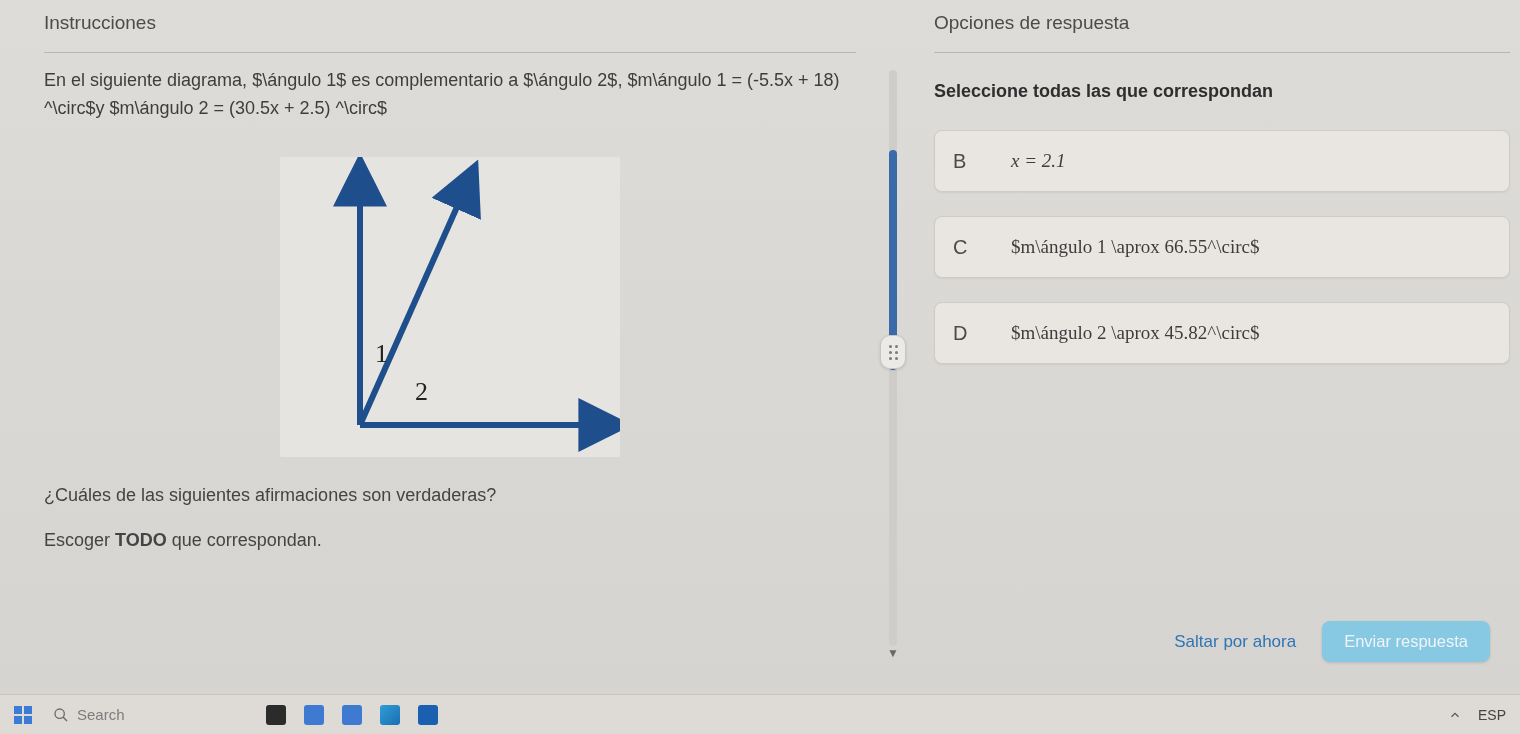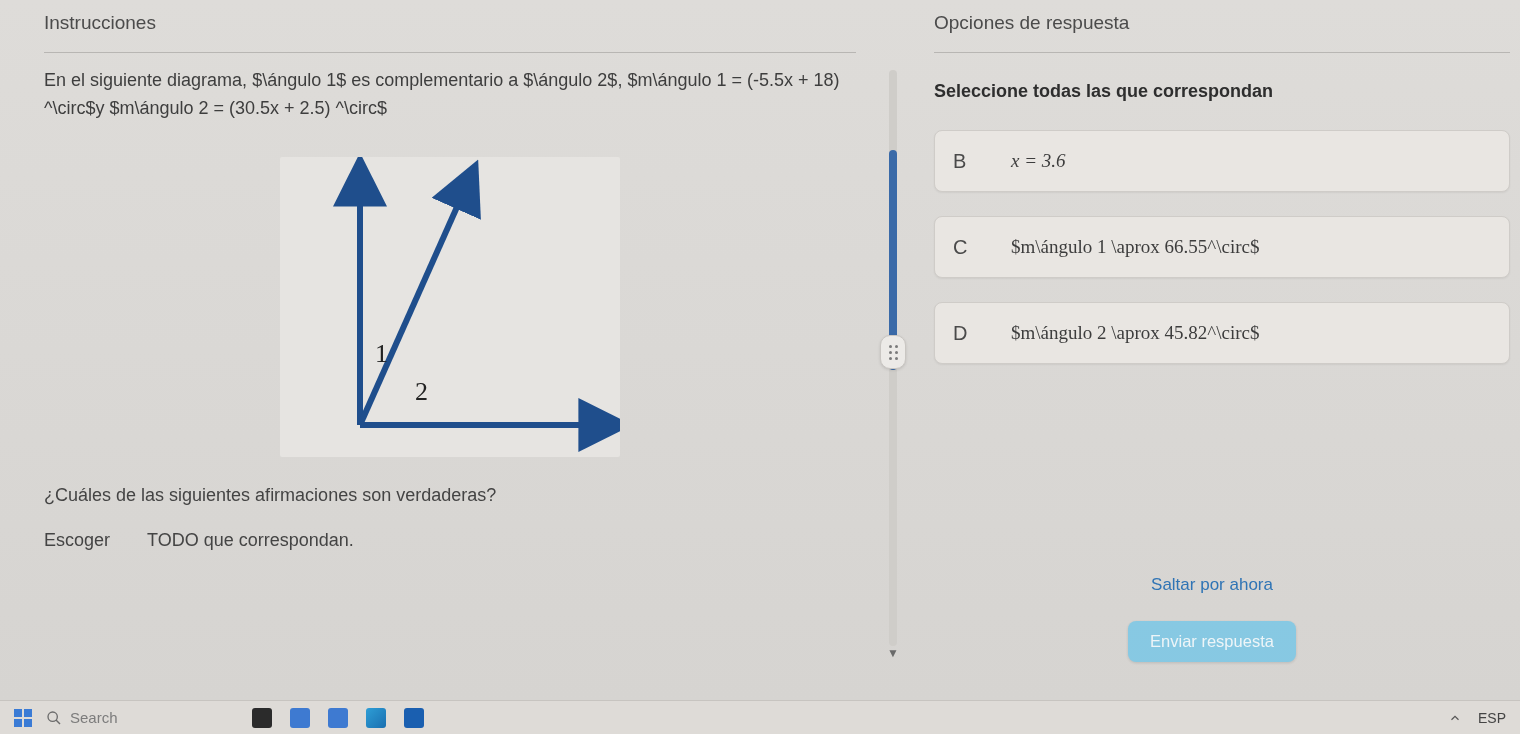--- a/index.html
+++ b/index.html
@@ -63,21 +63,21 @@
   .question-line {
     font-size: 18px;
     color: #444;
     margin-top: 22px;
   }
   .instruction-line {
     font-size: 18px;
     color: #444;
     margin-top: 24px;
   }
-  .instruction-line strong { font-weight: 400; margin-left: 32px; }
+  .instruction-line strong { font-weight: 700; }
   
   .divider {
     flex: 0 0 26px;
     position: relative;
     display: flex;
     flex-direction: column;
     align-items: center;
   }
   .scroll-track {
     position: absolute;
@@ -174,21 +174,20 @@
     font-family: Georgia, "Segoe UI", serif;
   }
   .opt-text.italic { font-style: italic; }
   .right-footer {
     margin-top: auto;
     display: flex;
     justify-content: flex-end;
     align-items: center;
     gap: 26px;
     padding: 20px 20px 38px 0;
-    flex-direction: column;
   }
   .skip-link {
     color: #2f74b5;
     font-size: 17px;
     cursor: pointer;
   }
   .submit-btn {
     background: #7ac7e6;
     color: #f2fbff;
     font-size: 16.5px;
@@ -196,27 +195,27 @@
     border-radius: 8px;
     padding: 11px 22px;
     cursor: pointer;
     opacity: .85;
     box-shadow: 0 1px 3px rgba(0,0,0,.15);
   }
   
   .taskbar {
     position: absolute;
     left: 0; right: 0; bottom: 0;
-    height: 34px;
+    height: 40px;
     background: #dedbd7;
     border-top: 1px solid #c7c4c0;
     display: flex;
     align-items: center;
     padding: 0 14px;
-    gap: 14px;
+    gap: 21px;
   }
   .start-icon {
     width: 18px; height: 18px;
     display: grid; grid-template-columns: 1fr 1fr; grid-template-rows: 1fr 1fr; gap:2px;
   }
   .start-icon span { background:#3a7bd5; }
   .search-wrap {
     display:flex; align-items:center; gap:8px; color:#6b6b6b;
   }
   .search-wrap svg { width:16px; height:16px; }
@@ -280,21 +279,21 @@
     <div class="scroll-arrow down">▼</div>
   </div>
 
   <div class="right">
     <div class="right-header">Opciones de respuesta</div>
     <div class="select-line">Seleccione todas las que correspondan</div>
 
     <div class="options">
       <div class="option">
         <div class="opt-letter">B</div>
-        <div class="opt-text italic">x = 3.6</div>
+        <div class="opt-text italic">x = 2.1</div>
       </div>
       <div class="option">
         <div class="opt-letter">C</div>
         <div class="opt-text">$m\ángulo 1 \aprox 66.55^\circ$</div>
       </div>
       <div class="option">
         <div class="opt-letter">D</div>
         <div class="opt-text">$m\ángulo 2 \aprox 45.82^\circ$</div>
       </div>
     </div>

